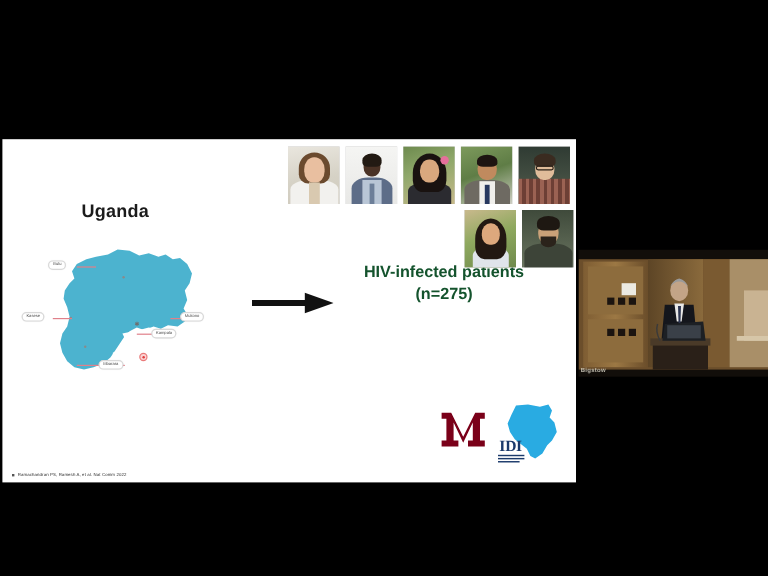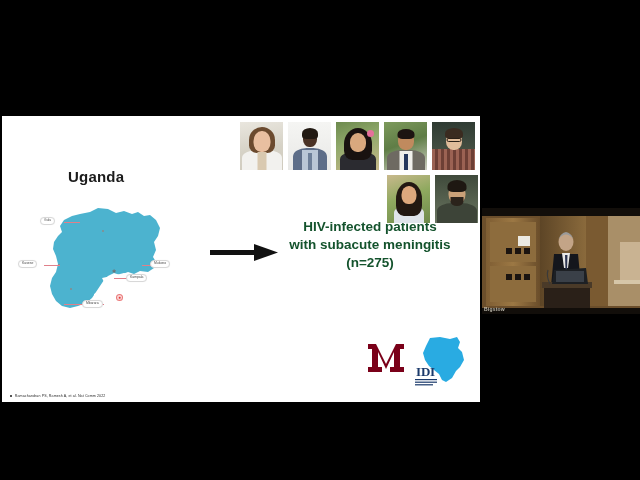--- a/index.html
+++ b/index.html
@@ -239,21 +239,20 @@
 
     <div id="arrow">
       <svg width="68" height="22" viewBox="0 0 68 22">
         <rect x="0" y="8" width="48" height="5" fill="#111111"></rect>
         <polygon points="44,2 68,10.5 44,19" fill="#111111"></polygon>
       </svg>
     </div>
 
     <div id="headline">
       <span class="ln">HIV-infected patients</span>
-      <span class="ln">with subacute meningitis</span>
       <span class="ln">(n=275)</span>
     </div>
 
     <div id="photo-grid">
       <div class="photo-row">
         <div class="photo">
           <div class="bg" style="background:linear-gradient(170deg,#e9e6de 0%,#d6d2c6 55%,#cfcabd 100%);"></div>
           <div class="body" style="bottom:0; width:40px; height:20px; background:#f2f1ee;"></div>
           <div class="hair" style="top:5px; width:26px; height:26px; background:#6b4a2e;"></div>
           <div class="head" style="top:9px; width:17px; height:21px; background:#e9bfa0;"></div>

